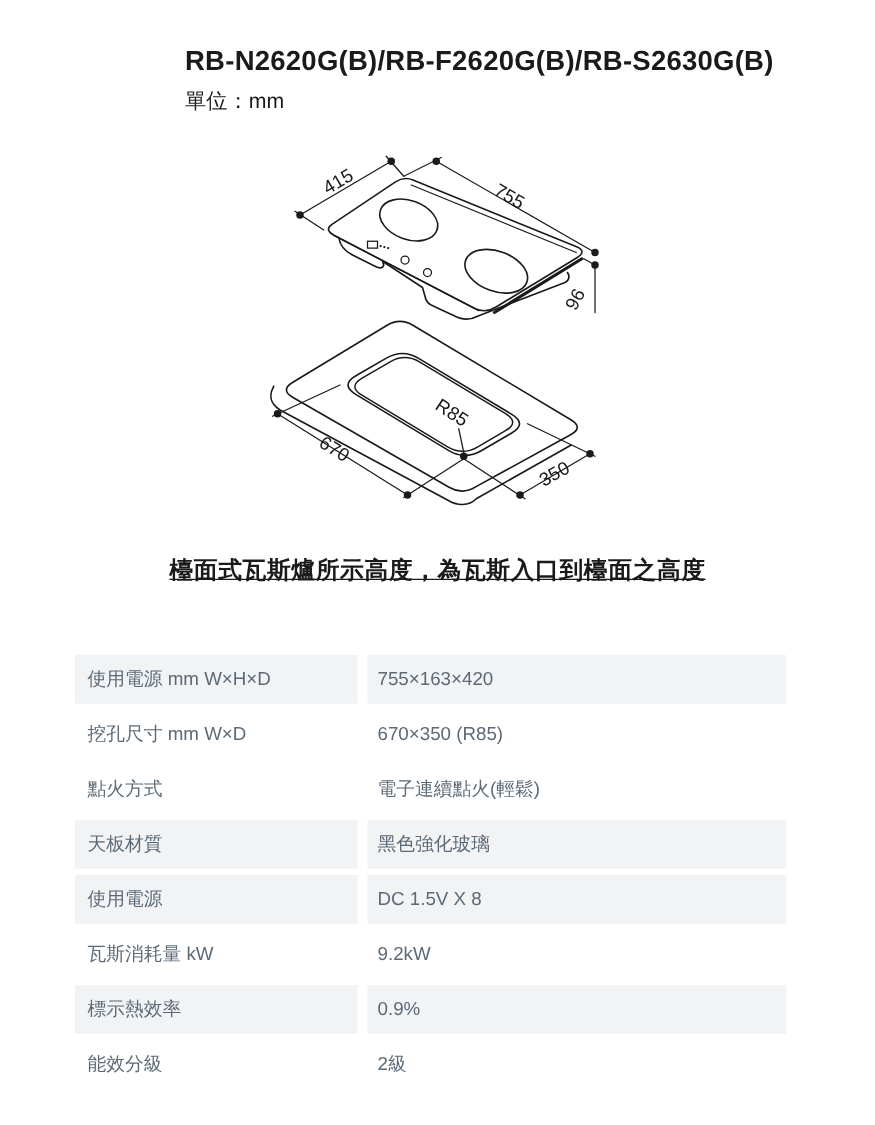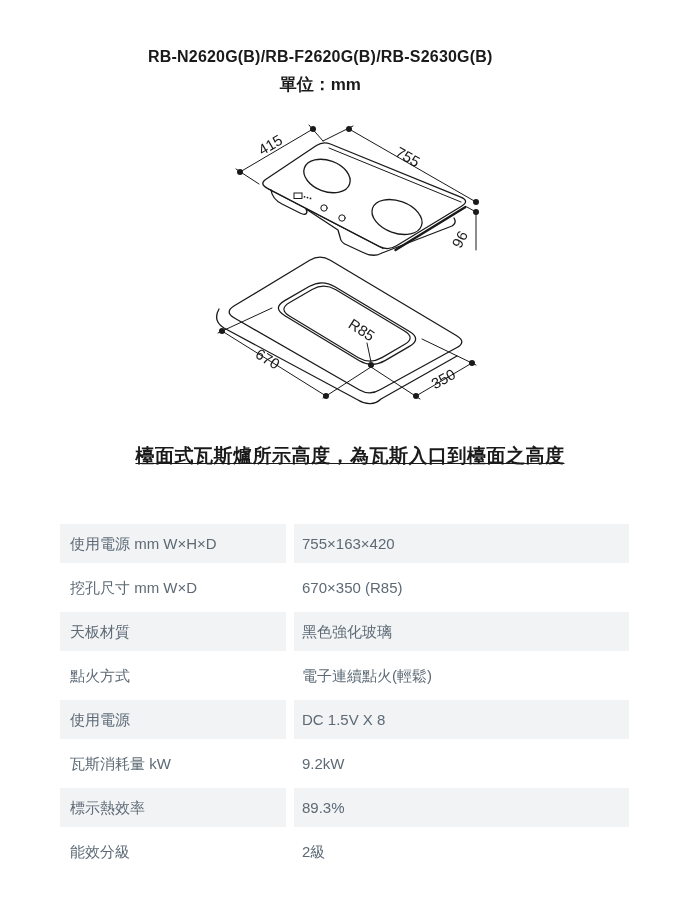--- a/index.html
+++ b/index.html
@@ -1,20 +1,20 @@
 <!DOCTYPE html>
 <html><head>
 <meta charset="utf-8">
 <style>
   html,body{margin:0;padding:0;background:#ffffff;}
   .page{position:relative;width:700px;height:900px;background:#ffffff;overflow:hidden;
         font-family:"Liberation Sans","DejaVu Sans",sans-serif;}
   .header{position:absolute;left:148px;top:36px;color:#1a1a1a;}
-  .model-title{font-size:16px;font-weight:bold;letter-spacing:0.2px;margin-top:12px;}
-  .unit-label{font-size:17px;font-weight:bold;margin-top:7px;text-align:center;}
+  .model-title{font-size:22px;font-weight:bold;letter-spacing:0.2px;}
+  .unit-label{font-size:17px;font-weight:normal;margin-top:7px;}
   .diagram-svg{position:absolute;left:0;top:0;}
   .caption{position:absolute;left:0;top:443px;width:700px;text-align:center;
            font-size:19px;font-weight:bold;color:#1a1a1a;letter-spacing:0.5px;text-decoration:underline;}
   .spec-table{position:absolute;left:60px;top:524px;width:569px;}
   .spec-row{display:flex;height:39px;margin-bottom:5px;}
   .spec-label{width:226px;margin-right:8px;line-height:39px;padding-left:10px;
               font-size:15px;color:#5d6a76;box-sizing:border-box;}
   .spec-value{flex:1;line-height:39px;padding-left:8px;font-size:15px;color:#5d6a76;
               box-sizing:border-box;}
   .spec-row.shaded .spec-label,.spec-row.shaded .spec-value{background:#f2f3f5;}
@@ -124,39 +124,39 @@
 
   <div class="spec-table">
     <div class="spec-row shaded">
       <div class="spec-label">使用電源 mm W×H×D</div>
       <div class="spec-value">755×163×420</div>
     </div>
     <div class="spec-row">
       <div class="spec-label">挖孔尺寸 mm W×D</div>
       <div class="spec-value">670×350 (R85)</div>
     </div>
+    <div class="spec-row">
+      <div class="spec-label">點火方式</div>
+      <div class="spec-value">電子連續點火(輕鬆)</div>
+    </div>
     <div class="spec-row shaded">
       <div class="spec-label">天板材質</div>
       <div class="spec-value">黑色強化玻璃</div>
-    </div>
-    <div class="spec-row">
-      <div class="spec-label">點火方式</div>
-      <div class="spec-value">電子連續點火(輕鬆)</div>
     </div>
     <div class="spec-row shaded">
       <div class="spec-label">使用電源</div>
       <div class="spec-value">DC 1.5V X 8</div>
     </div>
     <div class="spec-row">
       <div class="spec-label">瓦斯消耗量 kW</div>
       <div class="spec-value">9.2kW</div>
     </div>
     <div class="spec-row shaded">
       <div class="spec-label">標示熱效率</div>
-      <div class="spec-value">89.3%</div>
+      <div class="spec-value">0.9%</div>
     </div>
     <div class="spec-row">
       <div class="spec-label">能效分級</div>
       <div class="spec-value">2級</div>
     </div>
   </div>
 
 </div>
 
 </body></html>

